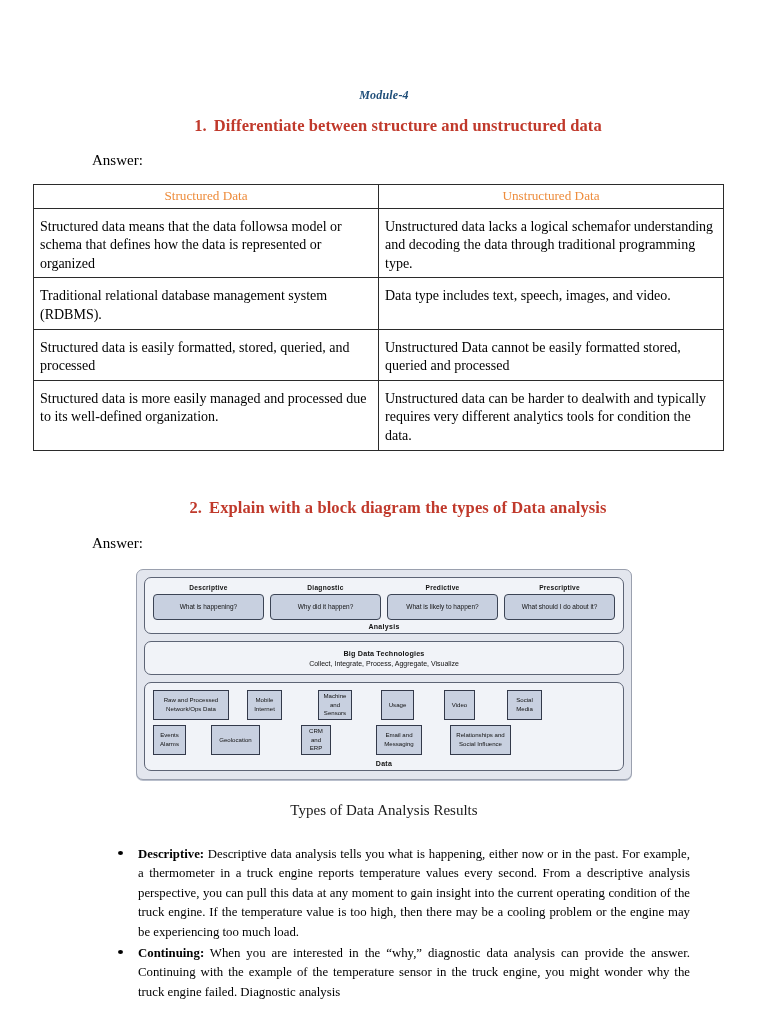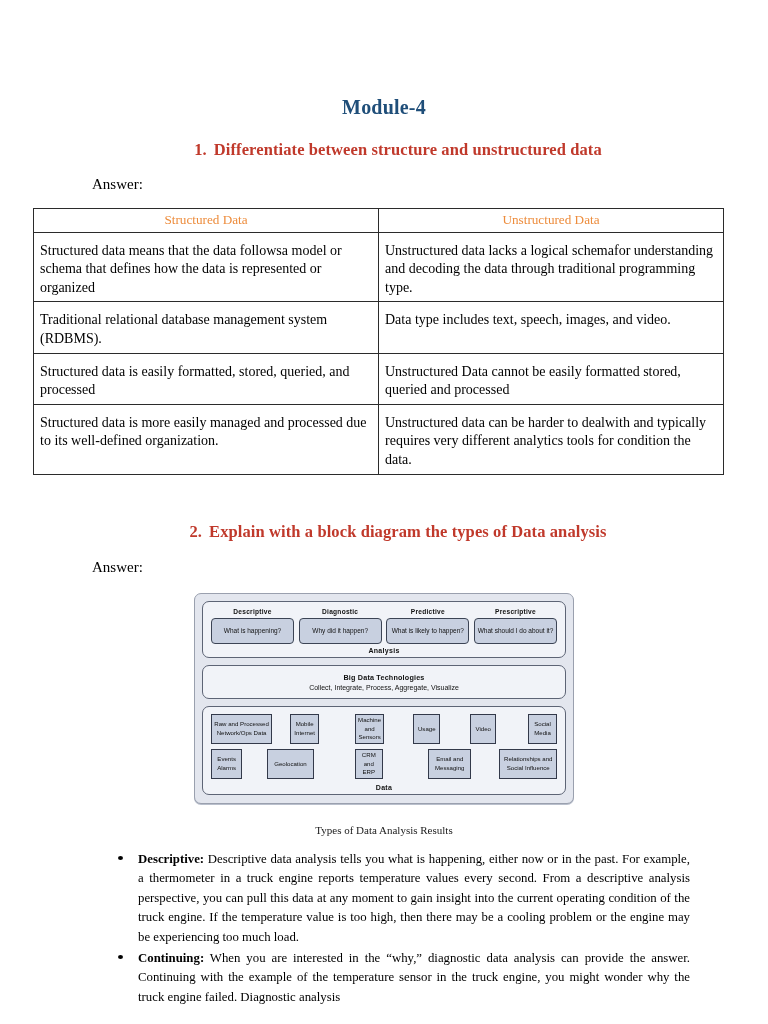--- a/index.html
+++ b/index.html
@@ -12,26 +12,27 @@
     color: #000000;
     overflow: hidden;
     position: relative;
   }
 
   .page { width: 768px; height: 1024px; position: relative; padding: 0; }
 
   
   .module-title {
     text-align: center;
-    font-size: 20px;
+    font-size: 12px;
     font-weight: bold;
     color: #1F4E79;
-    margin: 8px;
+    margin: 0;
     padding-top: 88px;
     letter-spacing: 0.2px;
+    font-style: italic;
   }
   .q-heading {
     font-size: 16.5px;
     font-weight: bold;
     color: #C0392B;
     text-align: center;
     margin: 0;
     padding-top: 13px;
     letter-spacing: 0.1px;
     padding-left: 28px;
@@ -77,21 +78,21 @@
   .q2-wrap { padding-top: 34px; }
   .answer-label2 { font-size: 15px; margin: 0; padding-left: 92px; padding-top: 17px; }
 
   
   .diagram-holder {
     margin-top: 17px;
     display: flex;
     justify-content: center;
   }
   .diagram {
-    width: 380px;
+    width: 496px;
     background: #E3E6EE;
     border: 1px solid #9aa0ae;
     border-radius: 7px;
     padding: 7px 7px 8px 7px;
     font-family: "Liberation Sans", "DejaVu Sans", sans-serif;
     color: #111;
     box-shadow: 0 1px 0 #b9bfcc;
   }
   .band {
     background: #F1F3F8;
@@ -158,23 +159,23 @@
     justify-content: center;
     text-align: center;
     padding: 2px 2px;
     height: 100%;
   }
   .sp { flex: 0 0 auto; }
 
   
   .fig-caption {
     text-align: center;
-    font-size: 11px;
-    margin: 0;
-    padding-top: 20px;
+    font-size: 15px;
+    margin: 12px;
+    padding-top: 10px;
     color: #1a1a1a;
   }
 
   
   .bullets {
     margin: 0;
     padding: 14px 78px 0 138px;
   }
   .bullet {
     position: relative;

